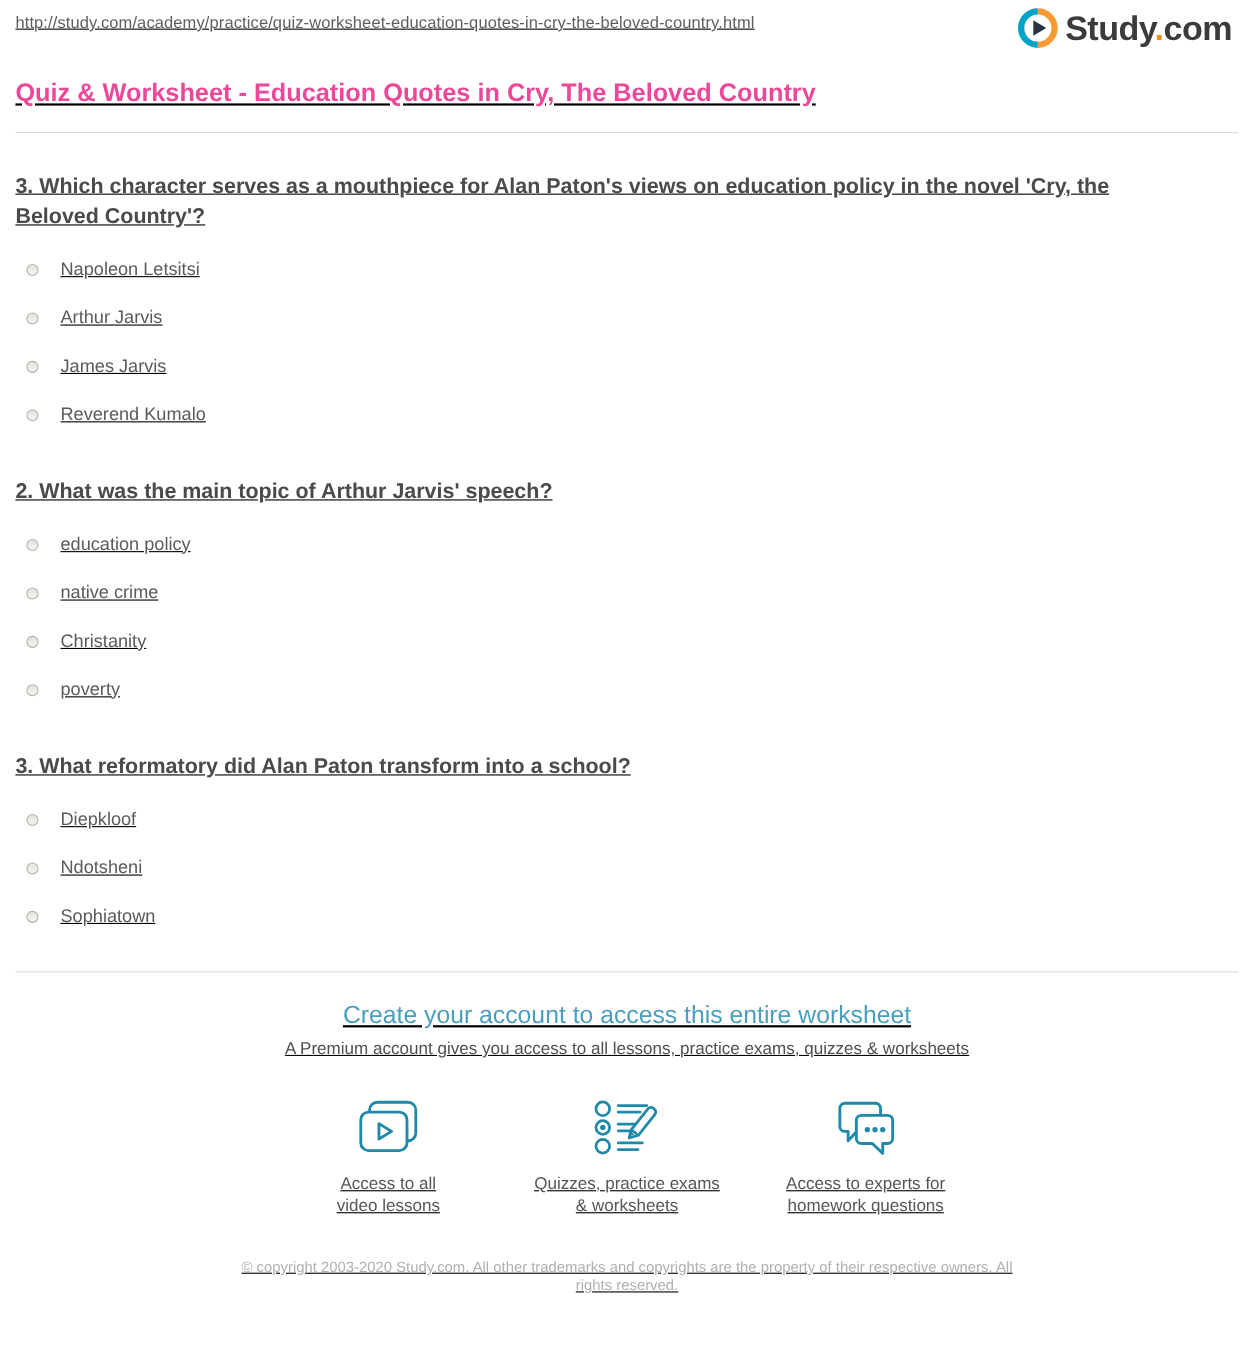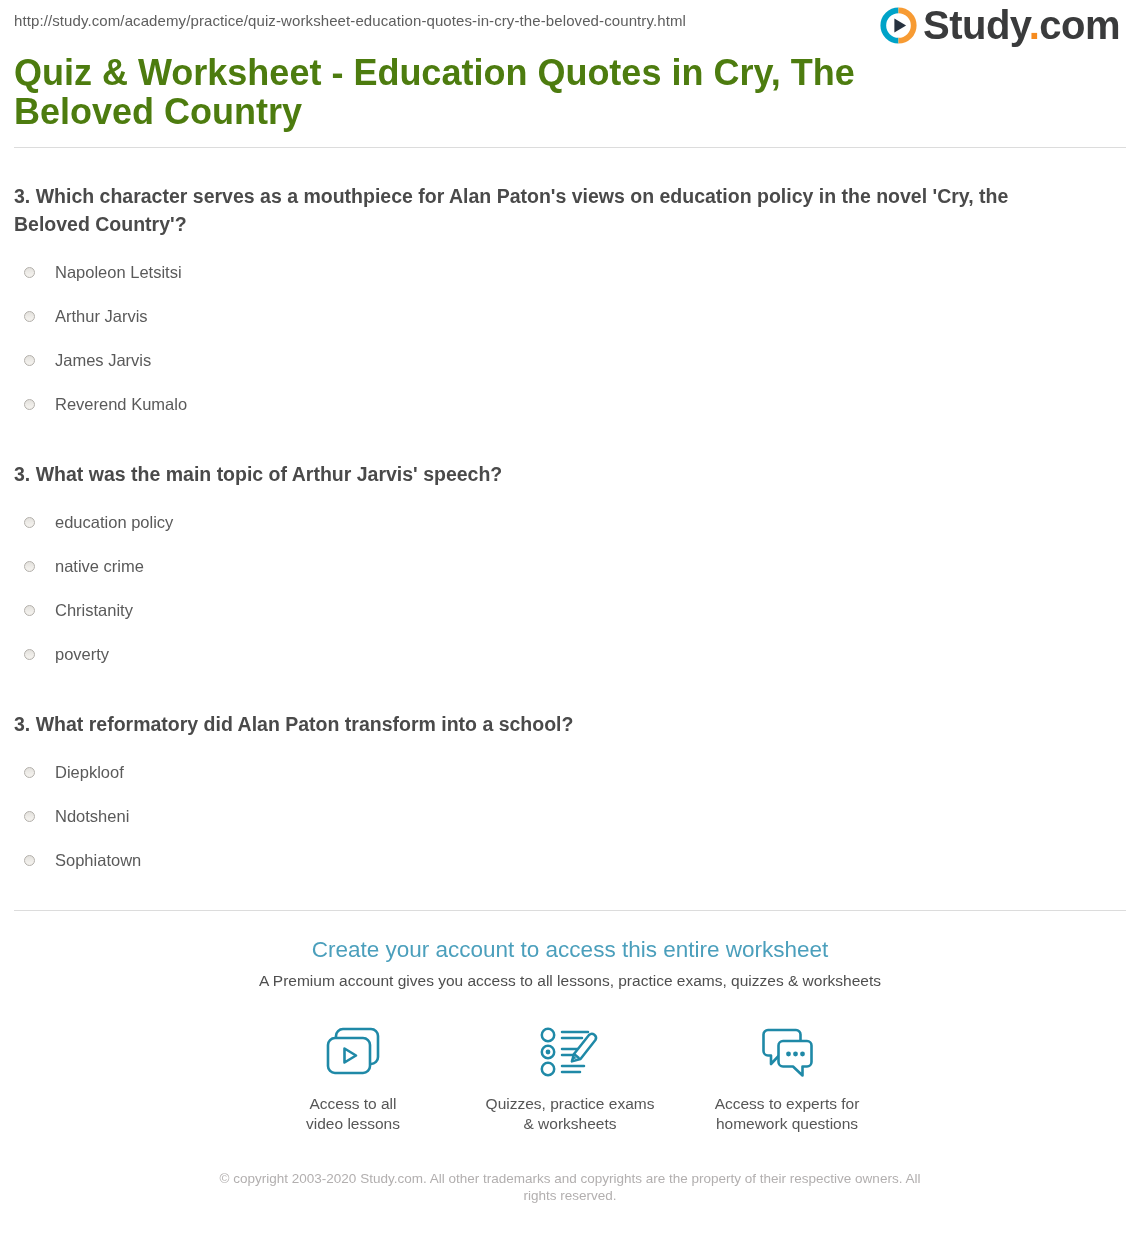--- a/index.html
+++ b/index.html
@@ -5,56 +5,57 @@
   * { margin: 0; padding: 0; box-sizing: border-box; }
   html, body { background: #fff; }
   body { font-family: "Liberation Sans", sans-serif; }
   .page {
     position: relative;
     width: 1140px;
     height: 1236px;
     margin: 0 auto;
     background: #fff;
     overflow: hidden;
+    text-decoration: underline;
   }
   .inner { padding: 0 14px; }
 
   
   .url-text {
     padding-top: 12px;
     font-size: 15px;
     color: #5e5e5e;
     letter-spacing: 0.1px;
   }
   .logo {
     position: absolute;
     top: 7px;
     right: 20px;
     display: flex;
     align-items: center;
   }
   .logo-icon { width: 37px; height: 37px; display: block; }
   .wordmark {
-    font-size: 40px;
+    font-size: 31px;
     font-weight: 700;
     color: #3a3b3c;
     letter-spacing: -0.5px;
     margin-left: 6px;
     line-height: 37px;
   }
   .wordmark .dot { color: #f68b1f; }
 
   
   .page-title {
-    margin-top: 24px;
+    margin-top: 36px;
     max-width: 880px;
-    font-size: 36px;
+    font-size: 23px;
     line-height: 39px;
     font-weight: 700;
-    color: #4d7c0f;
+    color: #ec4899;
   }
   hr.rule {
     border: none;
     border-top: 1px solid #dcdcdc;
     margin-top: 16px;
   }
 
   
   .question { margin-top: 34px; }
   .question-heading {
@@ -164,21 +165,21 @@
           <span class="option-label">James Jarvis</span>
         </div>
         <div class="option">
           <span class="radio"></span>
           <span class="option-label">Reverend Kumalo</span>
         </div>
       </div>
     </div>
 
     <div class="question">
-      <div class="question-heading">3. What was the main topic of Arthur Jarvis' speech?</div>
+      <div class="question-heading">2. What was the main topic of Arthur Jarvis' speech?</div>
       <div class="options">
         <div class="option">
           <span class="radio"></span>
           <span class="option-label">education policy</span>
         </div>
         <div class="option">
           <span class="radio"></span>
           <span class="option-label">native crime</span>
         </div>
         <div class="option">

